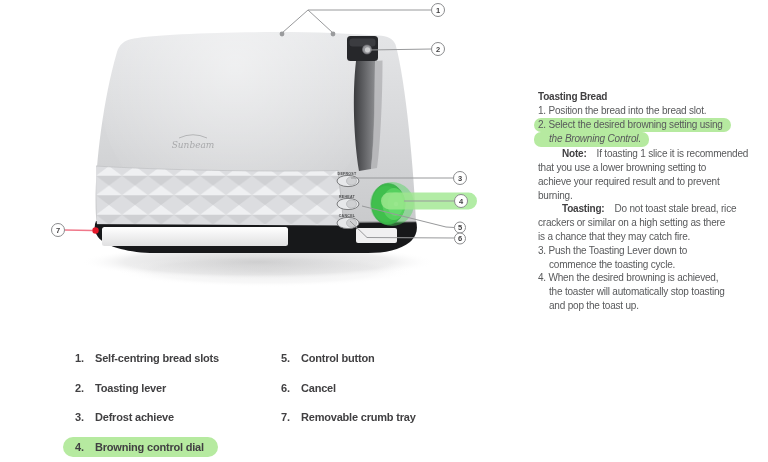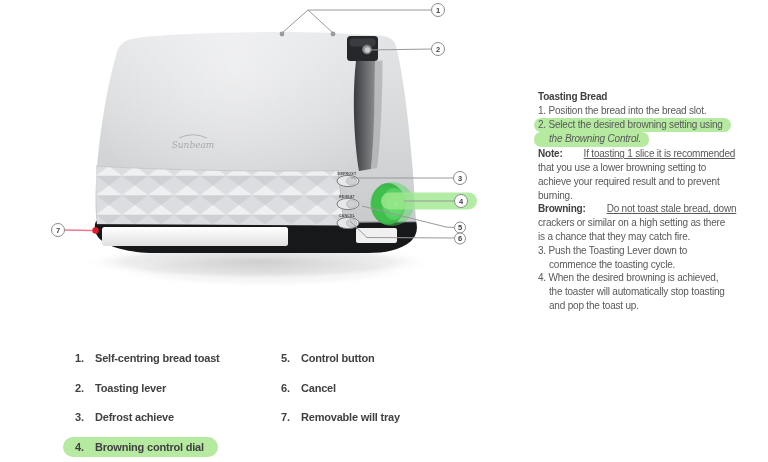--- a/index.html
+++ b/index.html
@@ -14,25 +14,25 @@
   .c-num    { font:600 7.5px "Liberation Sans", sans-serif; fill:#414042;
               text-anchor:middle; }
   .btn-label{ font:700 3.6px "Liberation Sans", sans-serif; fill:#4c4d4f;
               text-anchor:middle; letter-spacing:.25px; }
   .brand    { font:italic 9px "DejaVu Serif", serif; fill:#a8a9ab; text-anchor:middle; }
 
   
   #instructions { position:absolute; left:538px; top:90px; width:233px;
                   font-size:10px; line-height:13.8px; color:var(--text_body);
                   letter-spacing:-0.2px; }
-  #instructions b { color:var(--text_dark); }
+  #instructions b { color:var(--text_dark);margin-left:24px; }
   .i-title { font-weight:bold; color:var(--text_dark); }
   .line { display:block; }
   .line.cont { padding-left:11px; }
-  .lbl-gap { margin-left:21px;text-decoration:underline; }
+  .lbl-gap { margin-left:10px; }
   .hl  { background:var(--highlight_green); border-radius:7px; display:inline-block;
          margin-left:-4px; padding:0 8px 1px 4px; }
   .hl2 { margin-left:-15px; padding:0 8px 1px 15px;font-style:italic; }
 
   
   .legend-col { position:absolute; top:348px; font-size:11px; font-weight:bold;
                 color:var(--text_dark); letter-spacing:-0.2px; }
   #legend-col1 { left:75px; }
   #legend-col2 { left:281px; }
   .lrow { display:flex; align-items:center; height:20px; margin-bottom:9.5px;
@@ -194,37 +194,37 @@
     </span>
 
     <span class="line">
       <b>Note:</b><span class="lbl-gap">If toasting 1 slice it is recommended</span>
     </span>
     <span class="line">that you use a lower browning setting to</span>
     <span class="line">achieve your required result and to prevent</span>
     <span class="line">burning.</span>
 
     <span class="line">
-      <b>Browning:</b><span class="lbl-gap">Do not toast stale bread, down</span>
+      <b>Toasting:</b><span class="lbl-gap">Do not toast stale bread, rice</span>
     </span>
     <span class="line">crackers or similar on a high setting as there</span>
     <span class="line">is a chance that they may catch fire.</span>
 
     <span class="line">3. Push the Toasting Lever down to</span>
     <span class="line cont">commence the toasting cycle.</span>
 
     <span class="line">4. When the desired browning is achieved,</span>
     <span class="line cont">the toaster will automatically stop toasting</span>
     <span class="line cont">and pop the toast up.</span>
   </div>
 
   <div id="legend-col1" class="legend-col">
     <div class="lrow">
       <span class="num">1.</span>
-      <span>Self-centring bread toast</span>
+      <span>Self-centring bread slots</span>
     </div>
     <div class="lrow">
       <span class="num">2.</span>
       <span>Toasting lever</span>
     </div>
     <div class="lrow">
       <span class="num">3.</span>
       <span>Defrost achieve</span>
     </div>
     <div class="lrow hlrow">
@@ -237,17 +237,17 @@
     <div class="lrow">
       <span class="num">5.</span>
       <span>Control button</span>
     </div>
     <div class="lrow">
       <span class="num">6.</span>
       <span>Cancel</span>
     </div>
     <div class="lrow">
       <span class="num">7.</span>
-      <span>Removable will tray</span>
+      <span>Removable crumb tray</span>
     </div>
   </div>
 
 </div>
 
 </body></html>

